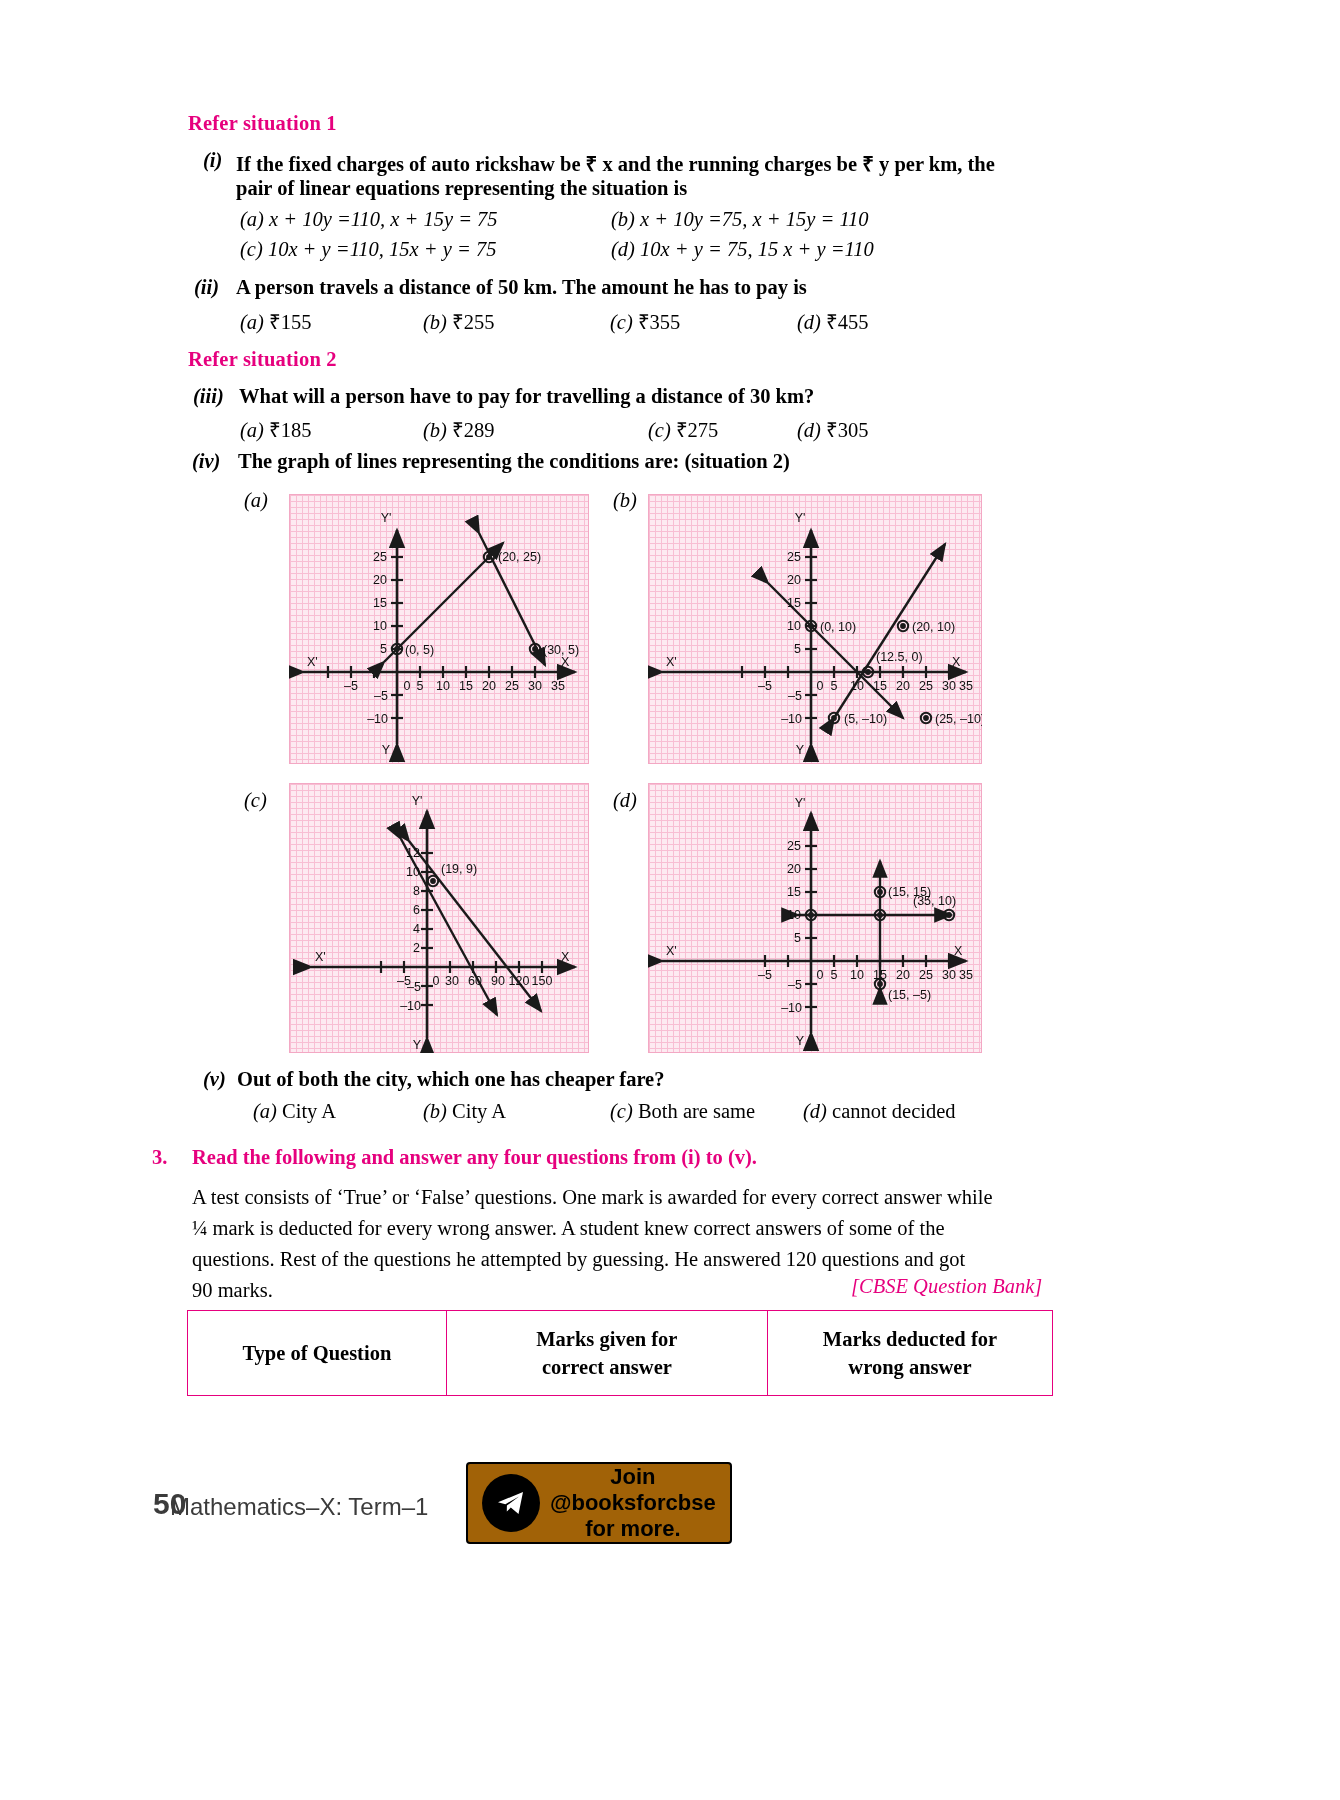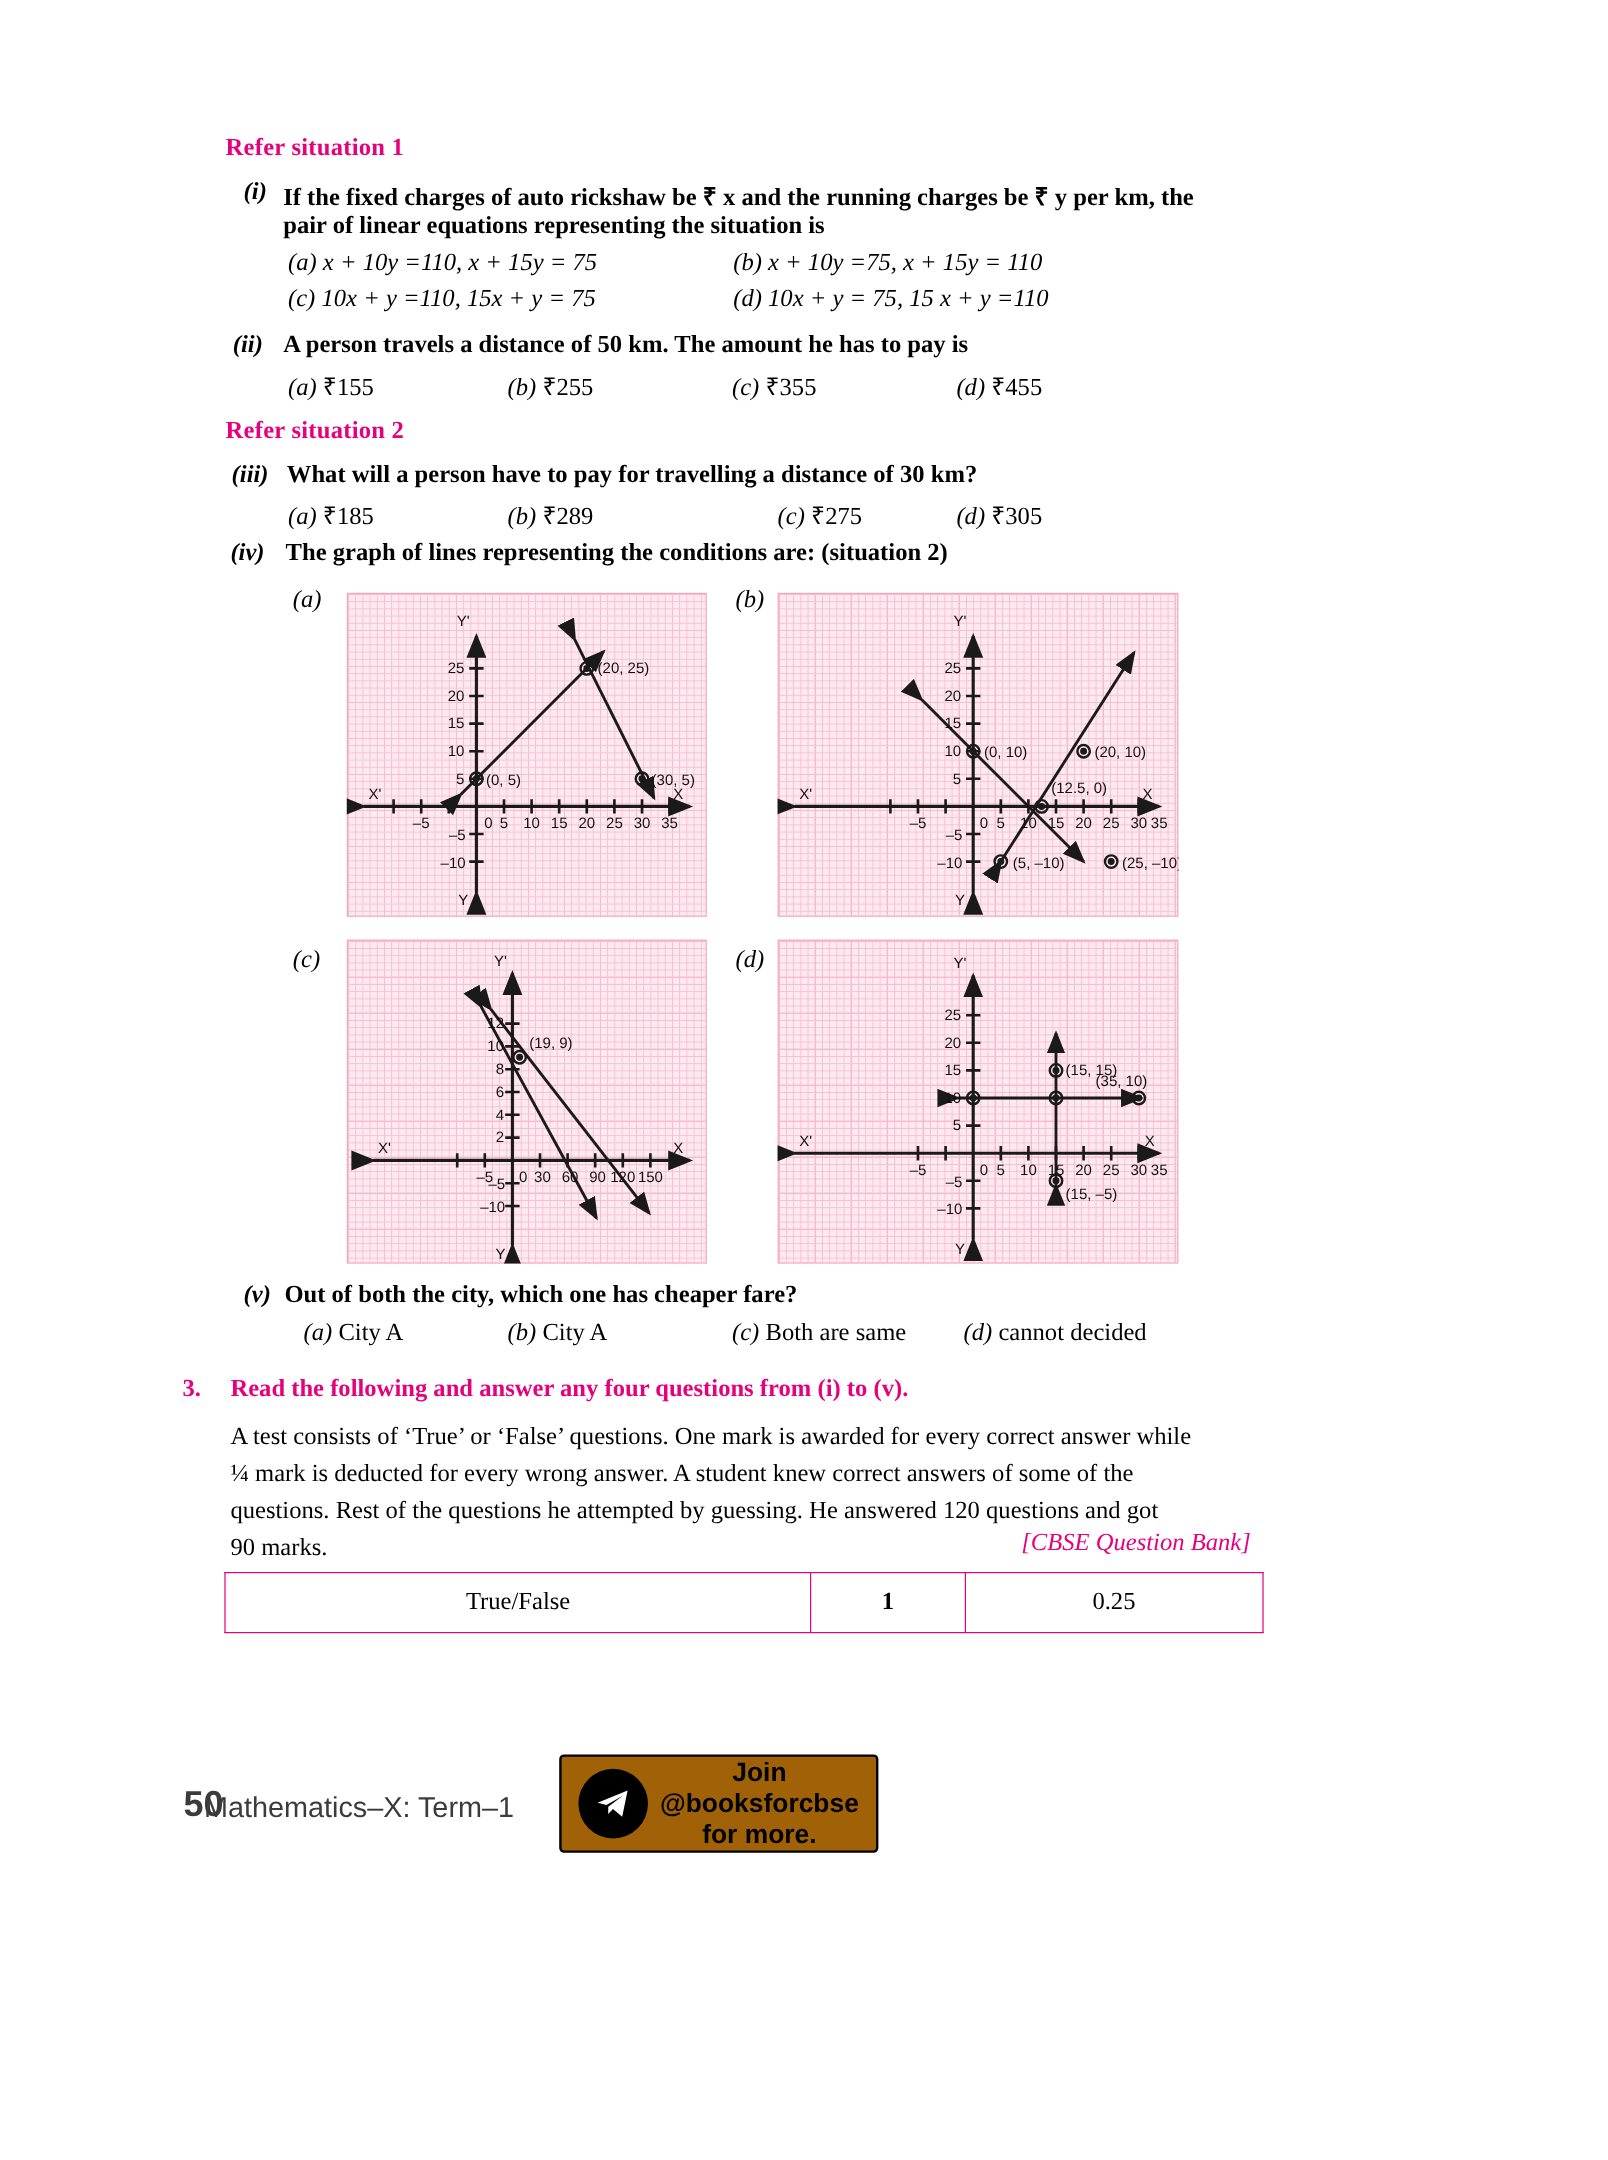--- a/index.html
+++ b/index.html
@@ -481,24 +481,30 @@
   <div class="qline pink" style="left:192px;top:1146px;">Read the following and answer any four questions from (i) to (v).</div>
 
   <div class="para" style="left:192px;top:1182px;width:860px;">A test consists of ‘True’ or ‘False’ questions. One mark is awarded for every correct answer while</div>
   <div class="para" style="left:192px;top:1213px;width:860px;">¼ mark is deducted for every wrong answer. A student knew correct answers of some of the</div>
   <div class="para" style="left:192px;top:1244px;width:860px;">questions. Rest of the questions he attempted by guessing. He answered 120 questions and got</div>
   <div class="para" style="left:192px;top:1275px;">90 marks.</div>
   <div class="cbse" style="left:851px;top:1275px;">[CBSE Question Bank]</div>
 
   <table class="tbl" style="left:187px;top:1310px;width:866px;">
     <tbody>
-    <tr>
-      <td>True/False</td>
-      <td class="b">1</td>
-      <td>0.25</td>
+        <tr>
+      <th style="width:266px;">Type of Question</th>
+      <th style="width:340px;">
+        <div>Marks given for</div>
+        <div>correct answer</div>
+      </th>
+      <th style="width:296px;">
+        <div>Marks deducted for</div>
+        <div>wrong answer</div>
+      </th>
     </tr>
   </tbody>
     </table>
 
   <div class="pagenum" style="left:113px;top:1487px;margin-left:40px;">50</div>
   <div class="booktitle" style="left:170px;top:1493px;">Mathematics–X: Term–1</div>
 
   <div class="joinbox" style="left:466px;top:1462px;width:262px;height:78px;">
     <div class="tg-circle">
       <svg width="36" height="36" viewBox="0 0 36 36" aria-hidden="true">

